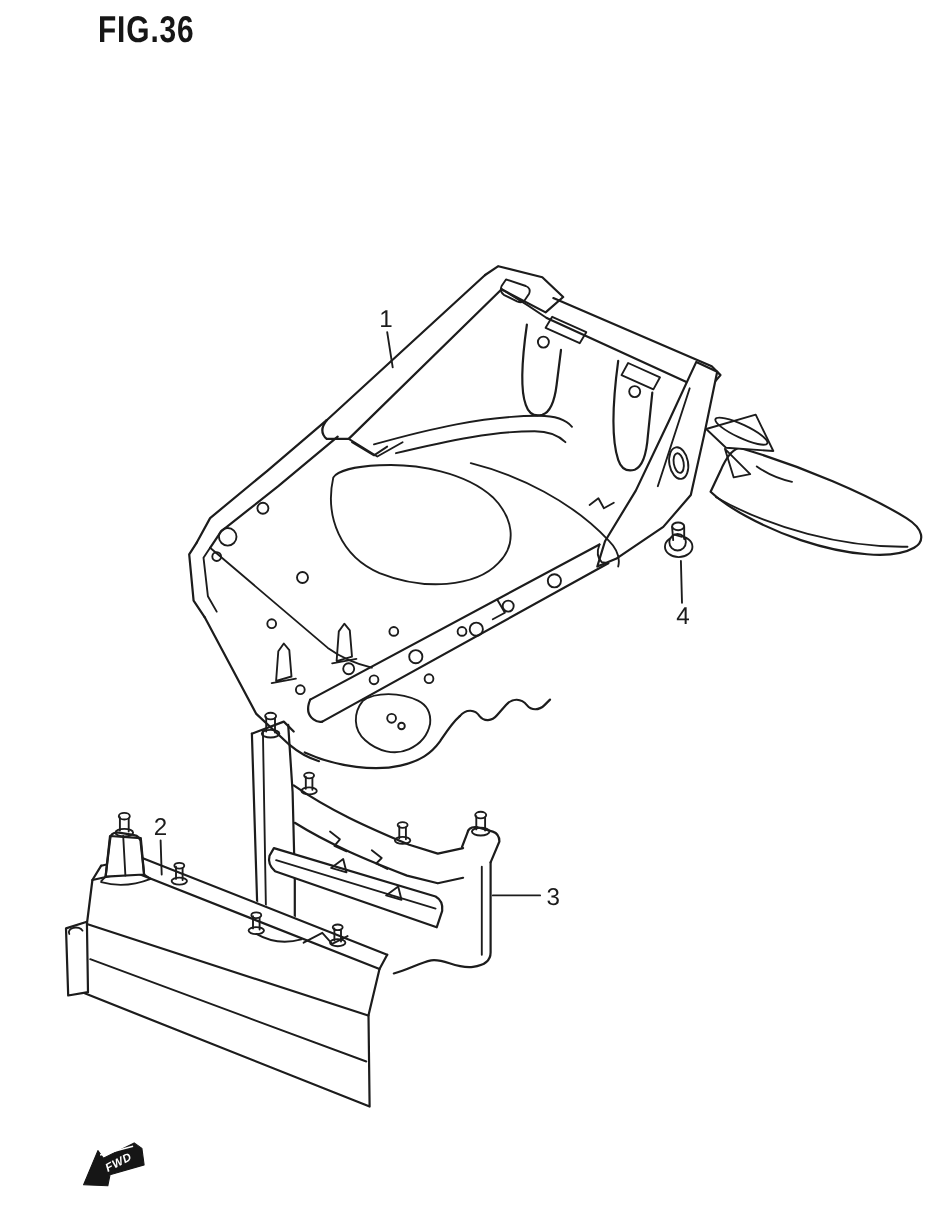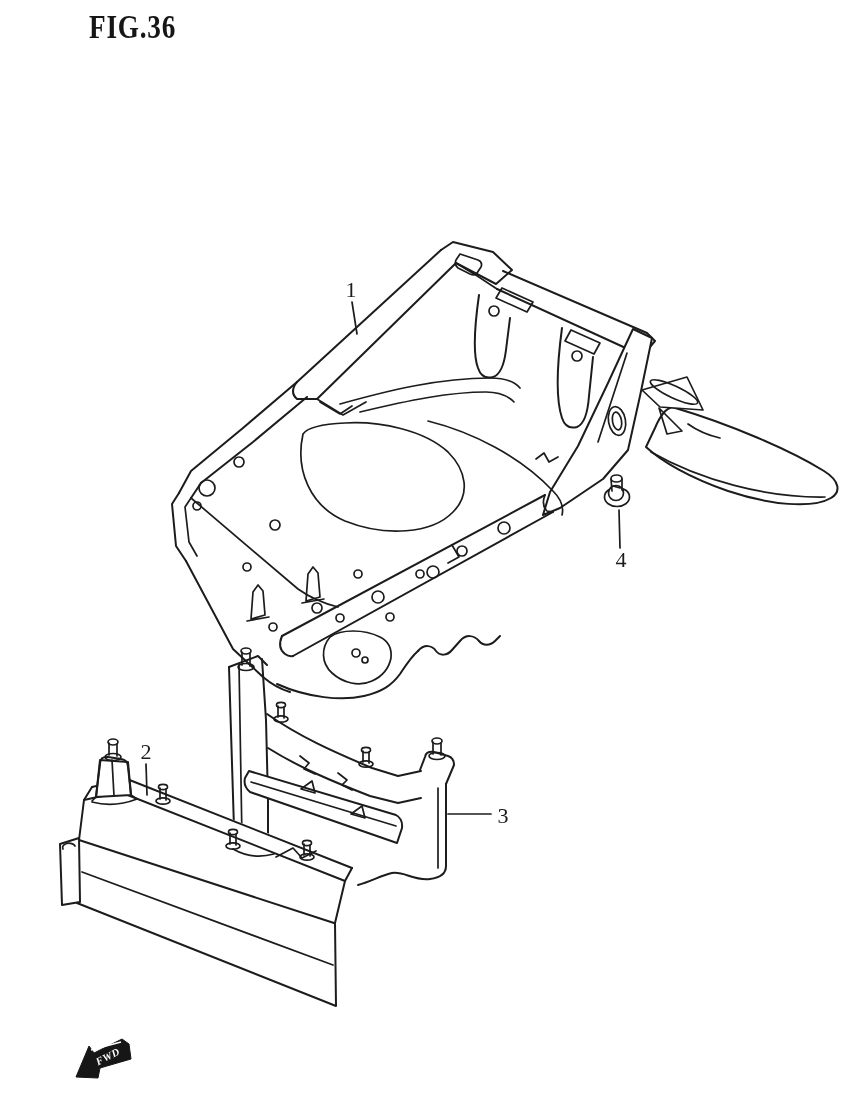--- a/index.html
+++ b/index.html
@@ -1,17 +1,17 @@
 <!DOCTYPE html>
 <html><head>
 <meta charset="utf-8">
 <style>
   html,body{margin:0;padding:0;background:#fff;}
   .page{position:relative;width:850px;height:1098px;background:#fff;overflow:hidden;
-        font-family:Liberation Serif, serif;}
+        font-family:Liberation Sans, sans-serif;}
   .fig-title{position:absolute;left:89px;top:8px;font-size:34px;font-weight:bold;
              color:#161616;letter-spacing:1px;transform:scaleX(0.8);transform-origin:left top;
              white-space:nowrap;}
   svg{position:absolute;left:0;top:0;}
   .ln{fill:none;stroke:#1c1c1c;stroke-width:2;stroke-linecap:round;stroke-linejoin:round;}
   .lt{fill:none;stroke:#1c1c1c;stroke-width:1.7;stroke-linecap:round;stroke-linejoin:round;}
   .fw{fill:#ffffff;stroke:#1c1c1c;stroke-width:2;stroke-linejoin:round;}
   .fwt{fill:#ffffff;stroke:#1c1c1c;stroke-width:1.7;stroke-linejoin:round;}
   .hull{fill:#ffffff;stroke:none;}
   .callout{font-size:22px;fill:#1c1c1c;}

